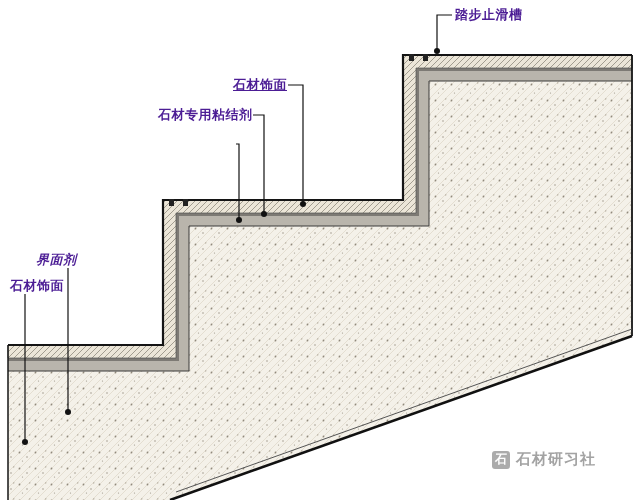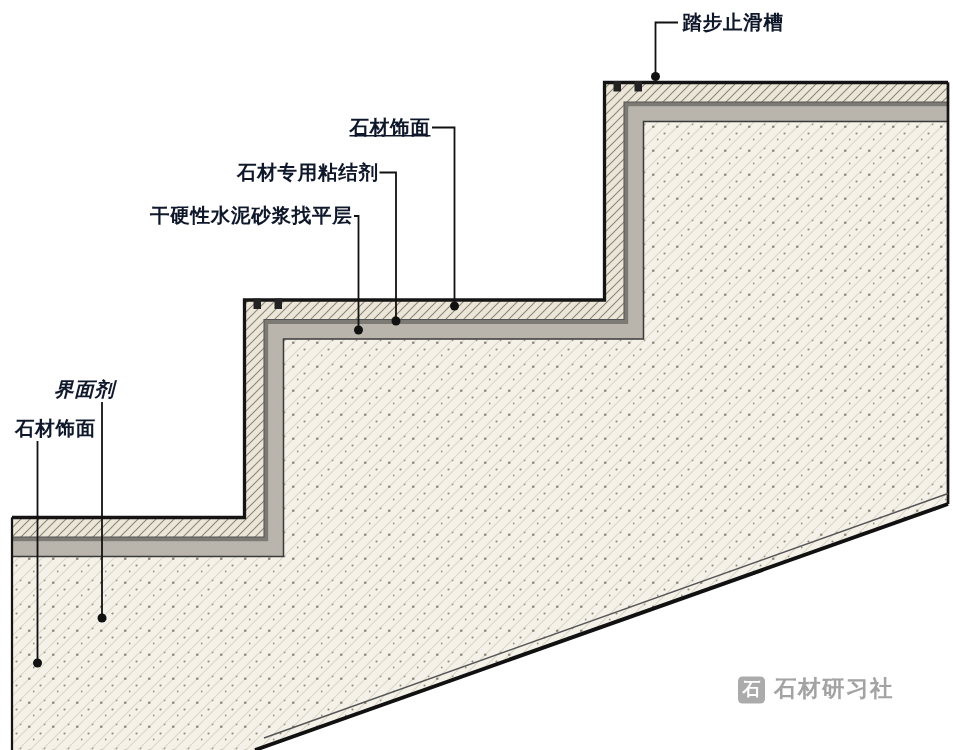--- a/index.html
+++ b/index.html
@@ -10,21 +10,21 @@
     overflow:hidden;
     font-family:"Liberation Sans", sans-serif;
   }
   .stage svg{position:absolute;left:0;top:0;}
   .lbl{
     position:absolute;
     font-size:13px;
     line-height:16px;
     font-weight:600;
     letter-spacing:0.5px;
-    color:#0f172a;
+    color:#4c1d95;
     white-space:nowrap;
     user-select:none;
   }
   .watermark{
     position:absolute;
     left:492px;top:450px;
     display:flex;align-items:center;gap:6px;
   }
   .watermark .logo{
     width:18px;height:18px;
@@ -106,21 +106,20 @@
       <circle cx="25" cy="442" r="3"></circle>
     </g>
   </svg>
 
   <div class="lbl" style="left:455px;top:7px;">踏步止滑槽</div>
 
   <div class="lbl" style="left:233px;top:77px;text-decoration:underline;">石材饰面</div>
 
   <div class="lbl" style="left:158px;top:107px;">石材专用粘结剂</div>
 
-  <div class="lbl" style="left:100px;top:136px;">干硬性水泥砂浆找平层</div>
 
   <div class="lbl" style="left:36px;top:252px;font-style:italic;">界面剂</div>
 
   <div class="lbl" style="left:10px;top:278px;">石材饰面</div>
 
   <div class="watermark">
     <div class="logo">石</div>
     <div class="wm-text">石材研习社</div>
   </div>
 

